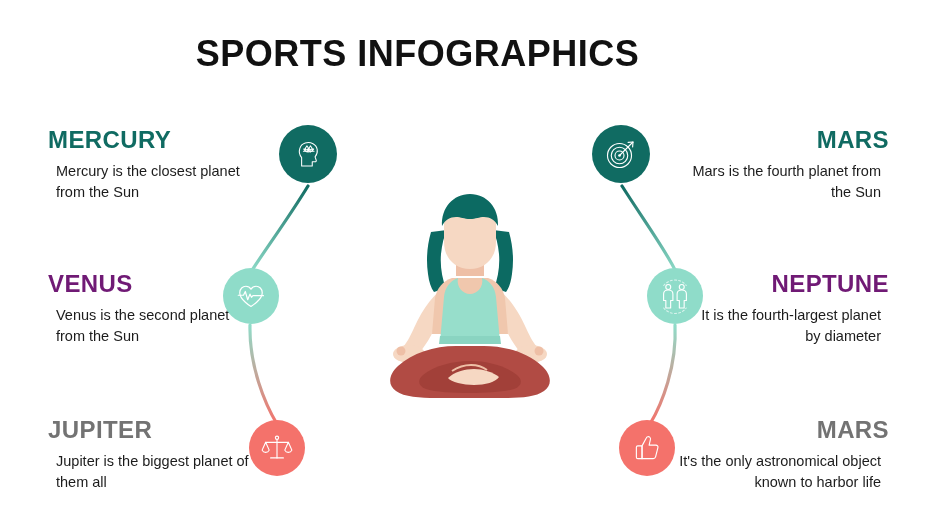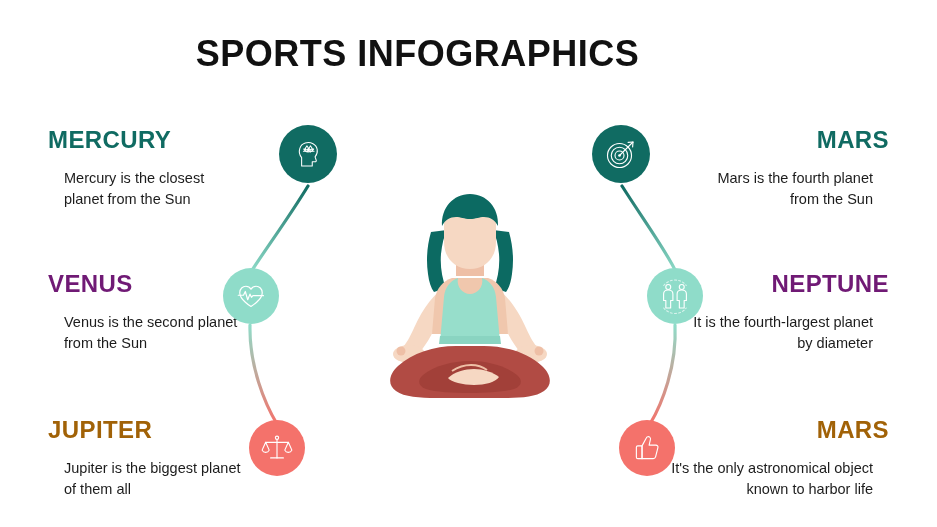--- a/index.html
+++ b/index.html
@@ -53,27 +53,27 @@
     font-size: 24px;
     font-weight: bold;
     letter-spacing: 0.4px;
     margin: 0 0 9px 0;
     line-height: 1;
   }
   .block .body {
     font-size: 14.5px;
     color: #1c1c1c;
     line-height: 1.45;
-    margin: 16px;
+    margin: 8px;
   }
   .block.wide { width: 235px; }
 
   .c-teal  { color: #106B62; }
   .c-mint  { color: #701a75; }
-  .c-coral { color: #a16207; }
+  .c-coral { color: #737373; }
 
   
   .icon-circle {
     position: absolute;
     border-radius: 50%;
     display: flex;
     align-items: center;
     justify-content: center;
   }
   .bg-teal  { background: #106B62; }

